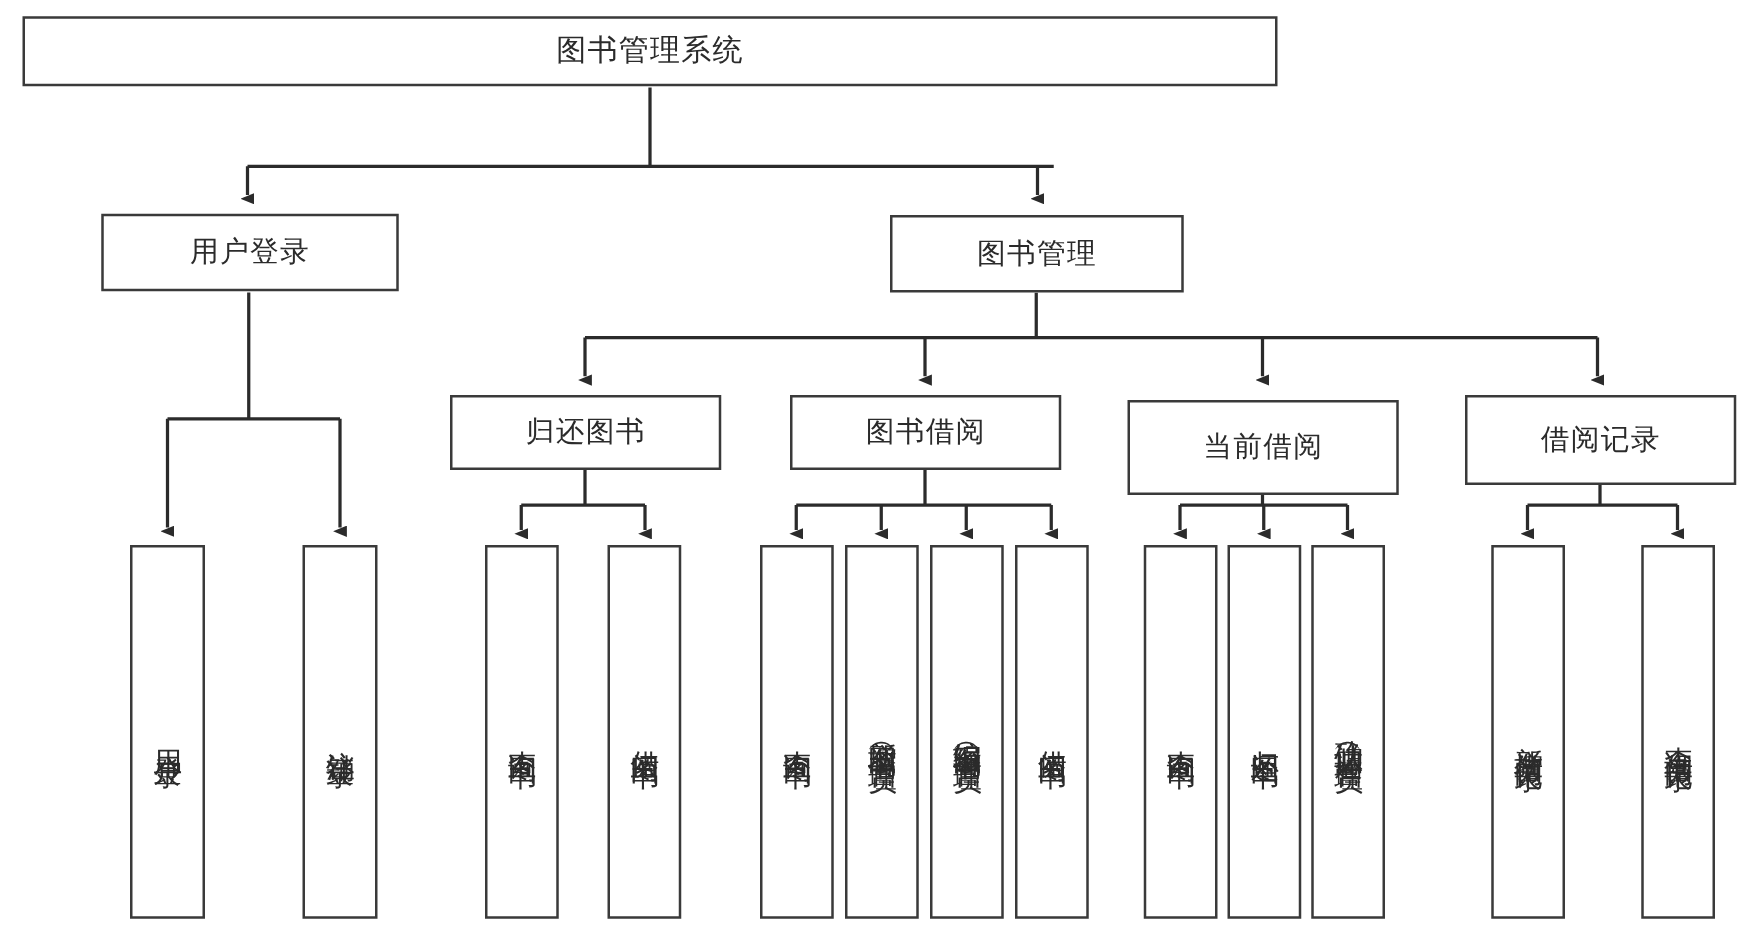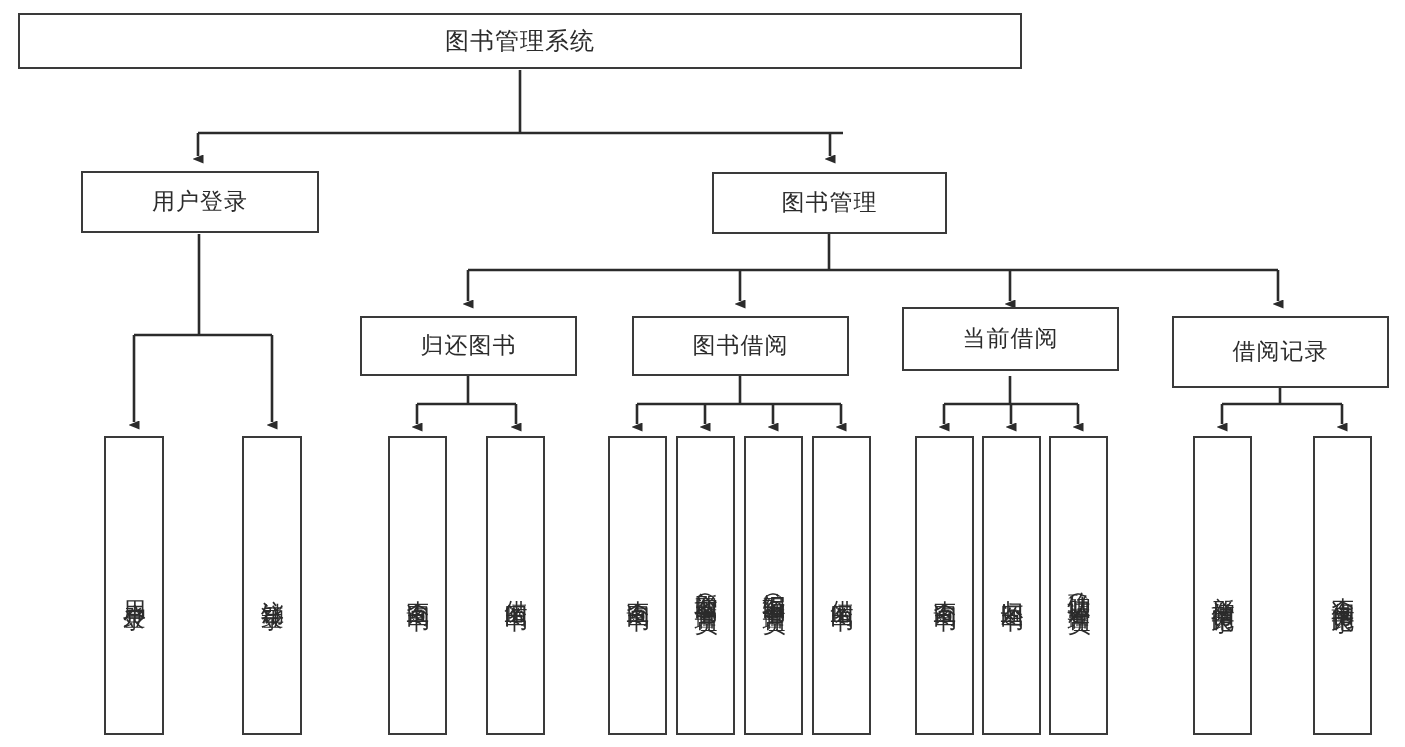--- a/index.html
+++ b/index.html
@@ -147,21 +147,21 @@
   </div>
 
   <div class="node horiz" style="left:360px; top:316px; width:217px; height:60px;">
     <span class="node-label">归还图书</span>
   </div>
 
   <div class="node horiz" style="left:632px; top:316px; width:217px; height:60px;">
     <span class="node-label">图书借阅</span>
   </div>
 
-  <div class="node horiz" style="left:902px; top:307px; width:217px; height:64px;">
+  <div class="node horiz" style="left:902px; top:320px; width:217px; height:76px;">
     <span class="node-label">当前借阅</span>
   </div>
 
   <div class="node horiz" style="left:1172px; top:316px; width:217px; height:72px;">
     <span class="node-label">借阅记录</span>
   </div>
 
   <div class="node vert" style="left:104px; top:436px; width:60px; height:299px;">
     <span class="node-label">用户登录</span>
   </div>

